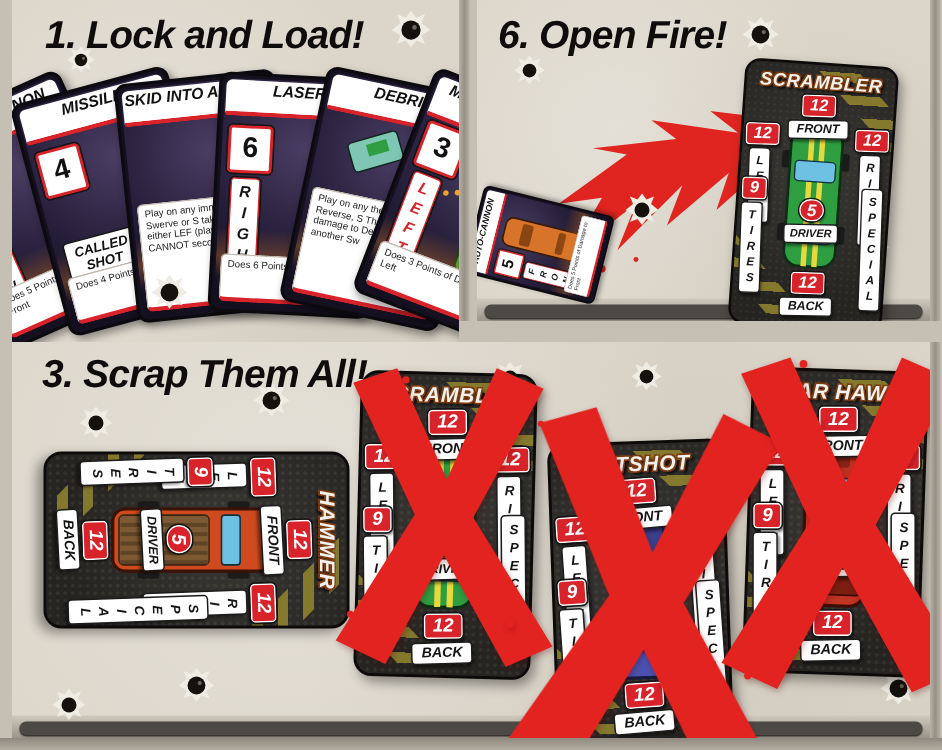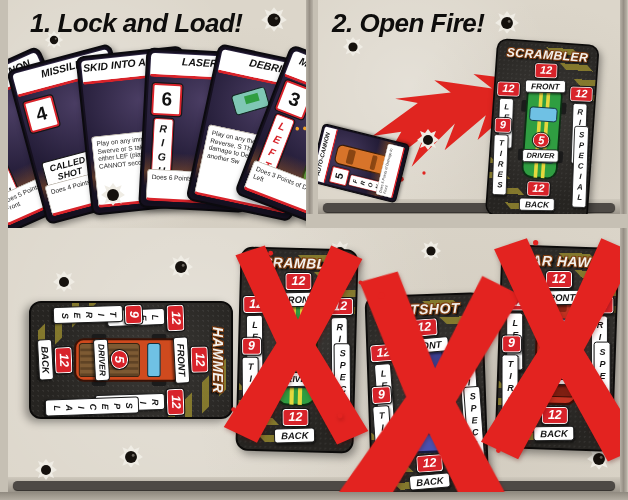--- a/index.html
+++ b/index.html
@@ -180,21 +180,21 @@
         <div class="wtext">Does 3 Points of Damage to Left</div>
       </div>
     </div>
 
     <div class="ledge">
         <div class="ledgebar"></div>
       </div>
   </section>
 
   <section class="panel" id="panel2">
-    <h2 class="step" style="left:14px;top:8px;">2. Open Fire!</h2>
+    <h2 class="step" style="left:14px;top:8px;">6. Open Fire!</h2>
 
     <svg class="bh" style="left:24px;top:36px;width:22px;height:22px;" viewBox="0 0 24 24">
         <path d="M12 1l3 4 5-2-2 5 5 4-5 3 2 5-5-2-3 4-3-4-5 2 2-5-5-3 5-4-2-5 5 2z" fill="#efece4"></path>
         <circle cx="12" cy="12" r="5" fill="#15110d"></circle>
       </svg>
     <svg class="bh" style="left:176px;top:10px;width:26px;height:26px;" viewBox="0 0 24 24">
         <path d="M12 1l3 4 5-2-2 5 5 4-5 3 2 5-5-2-3 4-3-4-5 2 2-5-5-3 5-4-2-5 5 2z" fill="#efece4"></path>
         <circle cx="12" cy="12" r="5.5" fill="#15110d"></circle>
         <circle cx="14" cy="10.5" r="1.3" fill="#6b665e"></circle>
       </svg>
@@ -274,20 +274,21 @@
           <span class="lab">DRIVER</span>
         </div>
     </div>
 
     <div class="ledge">
         <div class="ledgebar"></div>
       </div>
   </section>
 
   <section class="panel" id="panel3">
+    <h2 class="step" style="left:20px;top:6px;">3. Scrap Them All!</h2>
 
     <svg class="bh" style="left:160px;top:26px;width:26px;height:26px;" viewBox="0 0 24 24">
         <path d="M12 1l3 4 5-2-2 5 5 4-5 3 2 5-5-2-3 4-3-4-5 2 2-5-5-3 5-4-2-5 5 2z" fill="#efece4"></path>
         <circle cx="12" cy="12" r="5.5" fill="#15110d"></circle>
         <circle cx="14" cy="10.5" r="1.3" fill="#6b665e"></circle>
       </svg>
     <svg class="bh" style="left:44px;top:42px;width:24px;height:24px;" viewBox="0 0 24 24">
         <path d="M12 1l3 4 5-2-2 5 5 4-5 3 2 5-5-2-3 4-3-4-5 2 2-5-5-3 5-4-2-5 5 2z" fill="#efece4"></path>
         <circle cx="12" cy="12" r="5" fill="#15110d"></circle>
       </svg>

